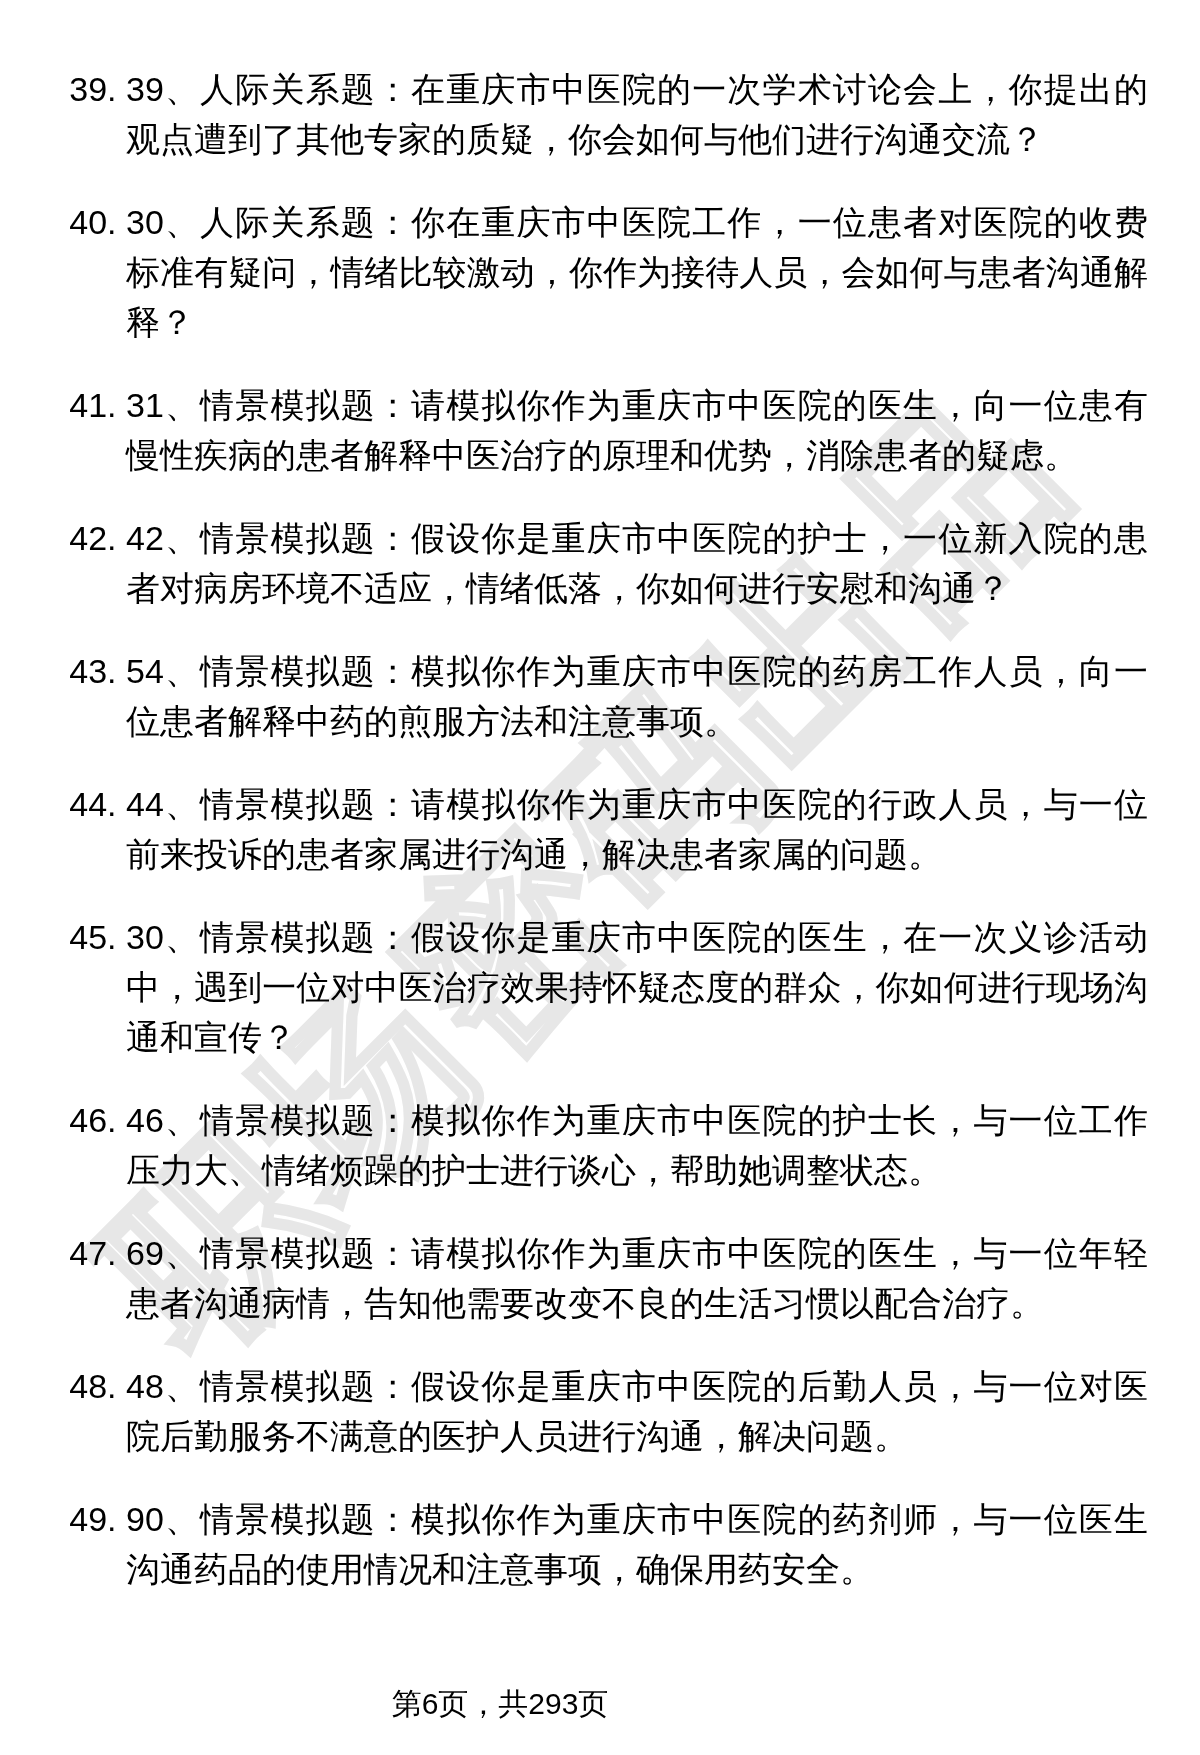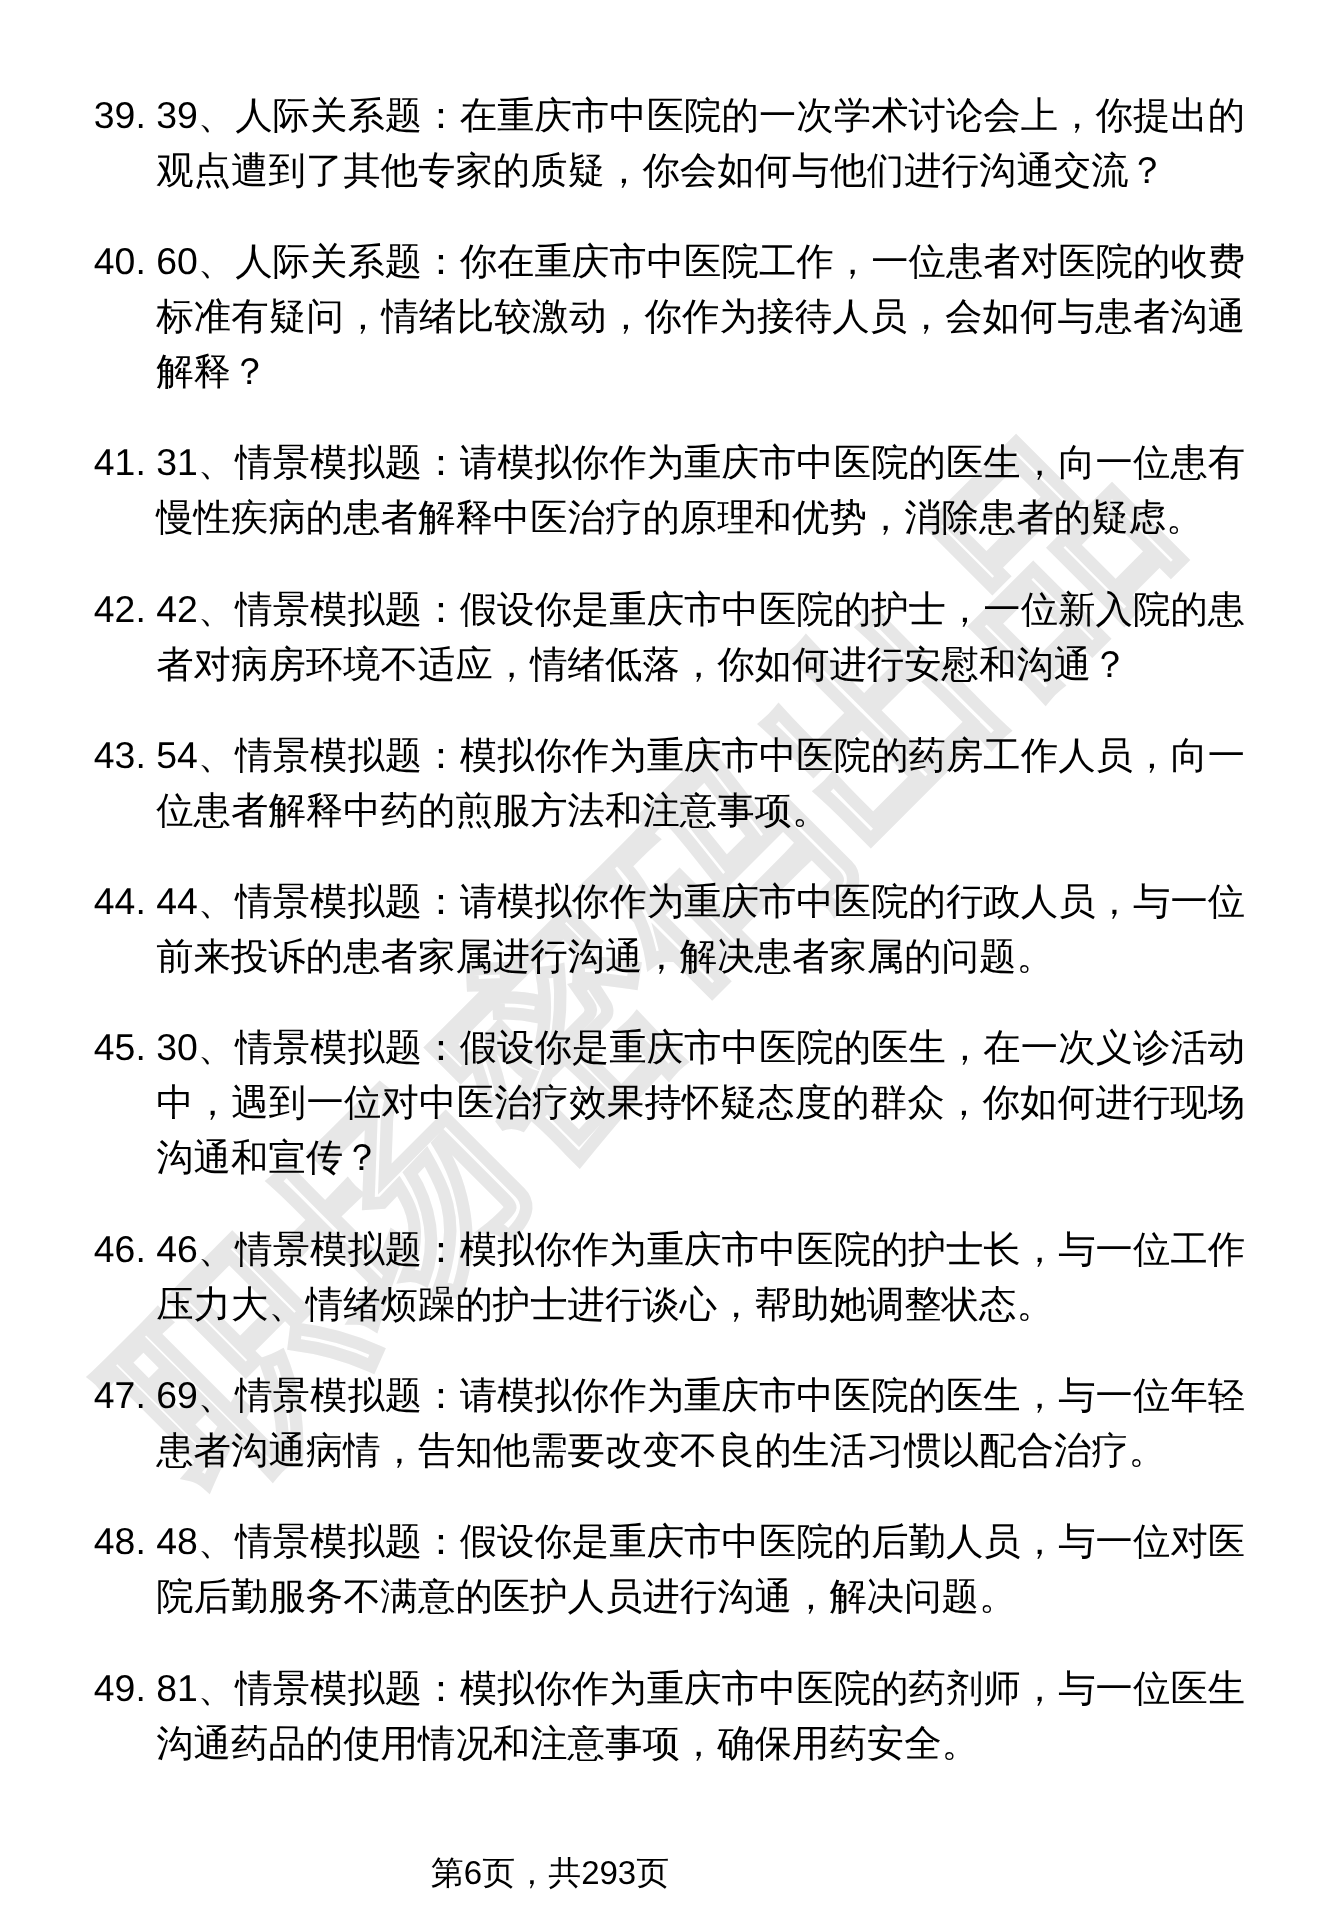--- a/index.html
+++ b/index.html
@@ -37,21 +37,21 @@
       -webkit-text-stroke: 5px #e7e7e7;
     }
   }
 
   
   .doc {
     position: relative;
     z-index: 1;
   }
   ol.question-list {
-    margin: 16px;
+    margin: 0;
     padding: 64px 52px 0 126px;
     font-size: 34px;
     line-height: 50px;
     list-style: decimal;
   }
   ol.question-list > li {
     margin-bottom: 33px;
     text-align: justify;
     text-justify: inter-ideograph;
   }
@@ -74,26 +74,26 @@
   }
 </style>
 </head>
 <body>
 
 <div class="watermark">职场密码出品</div>
 
 <main class="doc">
   <ol class="question-list" start="39">
     <li>39、人际关系题：在重庆市中医院的一次学术讨论会上，你提出的观点遭到了其他专家的质疑，你会如何与他们进行沟通交流？</li>
-    <li>60、人际关系题：你在重庆市中医院工作，一位患者对医院的收费标准有疑问，情绪比较激动，你作为接待人员，会如何与患者沟通解释？</li>
+    <li>30、人际关系题：你在重庆市中医院工作，一位患者对医院的收费标准有疑问，情绪比较激动，你作为接待人员，会如何与患者沟通解释？</li>
     <li>31、情景模拟题：请模拟你作为重庆市中医院的医生，向一位患有慢性疾病的患者解释中医治疗的原理和优势，消除患者的疑虑。</li>
     <li>42、情景模拟题：假设你是重庆市中医院的护士，一位新入院的患者对病房环境不适应，情绪低落，你如何进行安慰和沟通？</li>
     <li>54、情景模拟题：模拟你作为重庆市中医院的药房工作人员，向一位患者解释中药的煎服方法和注意事项。</li>
     <li>44、情景模拟题：请模拟你作为重庆市中医院的行政人员，与一位前来投诉的患者家属进行沟通，解决患者家属的问题。</li>
     <li>30、情景模拟题：假设你是重庆市中医院的医生，在一次义诊活动中，遇到一位对中医治疗效果持怀疑态度的群众，你如何进行现场沟通和宣传？</li>
     <li>46、情景模拟题：模拟你作为重庆市中医院的护士长，与一位工作压力大、情绪烦躁的护士进行谈心，帮助她调整状态。</li>
     <li>69、情景模拟题：请模拟你作为重庆市中医院的医生，与一位年轻患者沟通病情，告知他需要改变不良的生活习惯以配合治疗。</li>
     <li>48、情景模拟题：假设你是重庆市中医院的后勤人员，与一位对医院后勤服务不满意的医护人员进行沟通，解决问题。</li>
-    <li>81、情景模拟题：模拟你作为重庆市中医院的药剂师，与一位医生沟通药品的使用情况和注意事项，确保用药安全。</li>
+    <li>90、情景模拟题：模拟你作为重庆市中医院的药剂师，与一位医生沟通药品的使用情况和注意事项，确保用药安全。</li>
   </ol>
 </main>
 
 <div class="page-footer">第6页，共293页</div>
 
 </body></html>

